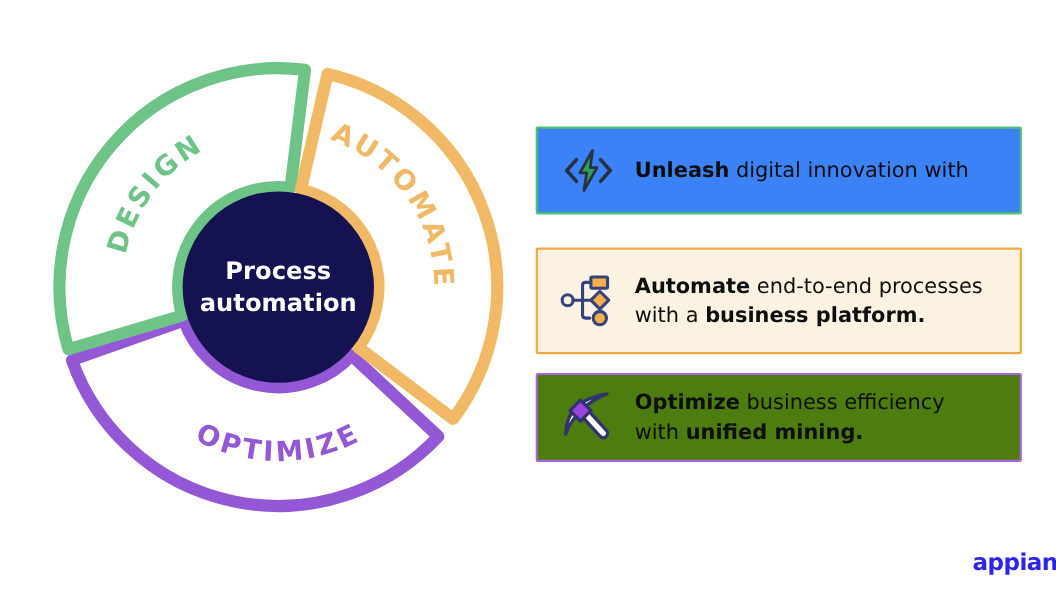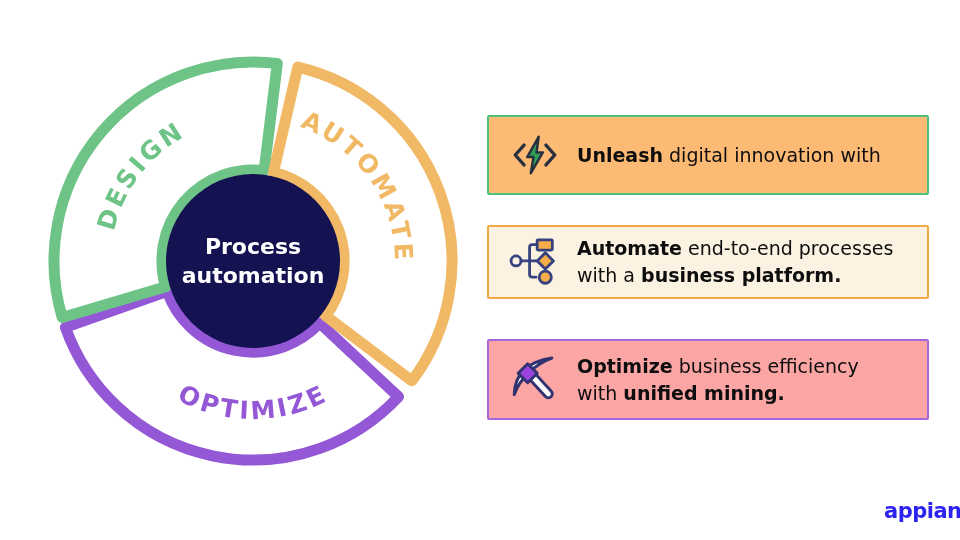--- a/index.html
+++ b/index.html
@@ -16,21 +16,21 @@
   .center-text {
     font-family:"DejaVu Sans","Liberation Sans",sans-serif;
     font-weight:bold; font-size:22px; fill:#ffffff; text-anchor:middle;
   }
   .callout {
     position:absolute; left:487px; width:442px;
     border:2px solid; border-radius:2px;
     display:flex; align-items:center;
   }
   .callout-1 { top:115px; height:80px; }
-  .callout-2 { top:225px; height:74px; }
+  .callout-2 { top:225px; height:97px; }
   .callout-3 { top:339px; height:81px; }
   .icon-wrap {
     width:60px; height:60px; margin-left:16px; flex:0 0 auto;
     display:flex; align-items:center; justify-content:center;
   }
   .callout-text {
     margin-left:12px; font-size:19px; line-height:27px; color:#0e0e0e;
     white-space:nowrap;
   }
   .callout-text .b { font-weight:bold; }
@@ -66,21 +66,21 @@
       <textPath href="#automateArc" startOffset="50%" text-anchor="middle">AUTOMATE</textPath>
     </text>
     <text class="arc-label" fill="#9458D6">
       <textPath href="#optimizeArc" startOffset="50%" text-anchor="middle">OPTIMIZE</textPath>
     </text>
 
     <text class="center-text" x="253" y="254">Process</text>
     <text class="center-text" x="253" y="283">automation</text>
   </svg>
 
-  <div class="callout callout-1" style="border-color: rgb(76, 193, 120); background: #fdba74;">
+  <div class="callout callout-1" style="border-color: rgb(76, 193, 120); background: #3b82f6;">
     <div class="icon-wrap">
       <svg width="56" height="50" viewBox="0 0 48 48">
         <g fill="none" stroke="#28313F" stroke-width="3.2" stroke-linecap="round" stroke-linejoin="round">
           <path d="M13.5 14.5 L5 24 L13.5 33.5"></path>
           <path d="M34.5 14.5 L43 24 L34.5 33.5"></path>
         </g>
         <path d="M27.5 6.5 L16.5 26 L22.5 26 L20 41.5 L31.5 21.5 L25.5 21.5 Z" stroke="#28313F" stroke-width="2.4" stroke-linejoin="round" fill="#2F9E57"></path>
       </svg>
     </div>
     <p class="callout-text">
@@ -104,21 +104,21 @@
           <circle cx="33.5" cy="38" r="5.6"></circle>
         </g>
       </svg>
     </div>
     <p class="callout-text">
       <span class="b">Automate</span><span> end-to-end processes</span><br>
       <span>with a </span><span class="b">business platform.</span>
     </p>
   </div>
 
-  <div class="callout callout-3" style="border-color: rgb(167, 101, 222); background: #fca5a5;">
+  <div class="callout callout-3" style="border-color: rgb(167, 101, 222); background: #4d7c0f;">
     <div class="icon-wrap">
       <svg width="54" height="54" viewBox="0 0 48 48">
         <path d="M5.5 37 C 6 20 16 8 39 4.5 C 24 10 11 22 5.5 37 Z" fill="#ffffff" stroke="#30336F" stroke-width="2.6" stroke-linejoin="round"></path>
         <rect x="17" y="15.5" width="30" height="7" rx="3.5" fill="#ffffff" stroke="#30336F" stroke-width="2.6" transform="rotate(47.5 20 19)"></rect>
         <path d="M17.5 9.5 L26 18 L17.5 26.5 L9 18 Z" stroke="#30336F" stroke-width="2.6" stroke-linejoin="round" fill="#9A43DF"></path>
       </svg>
     </div>
     <p class="callout-text">
       <span class="b">Optimize</span><span> business efficiency</span><br>
       <span>with </span><span class="b">unified mining.</span>

